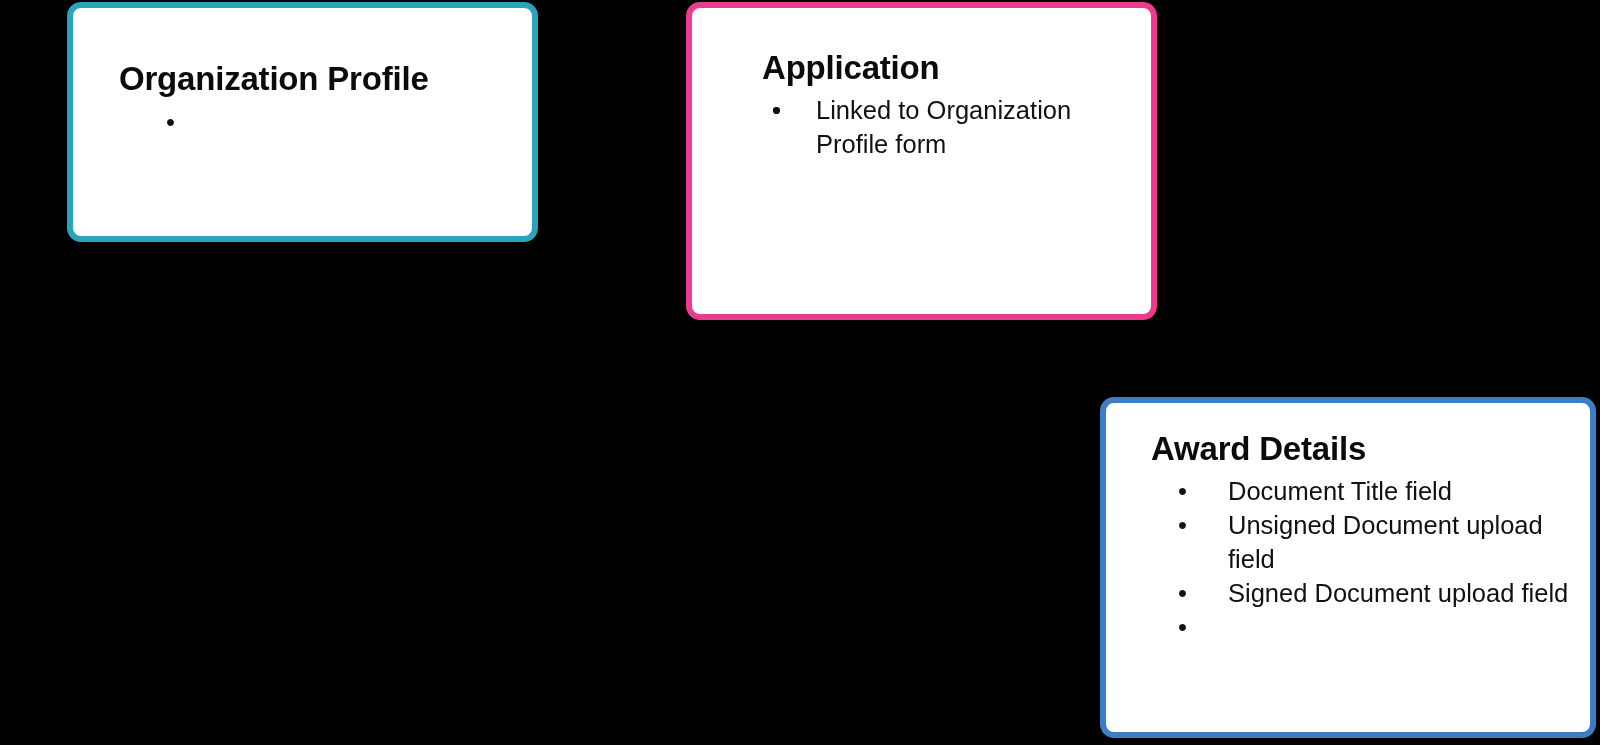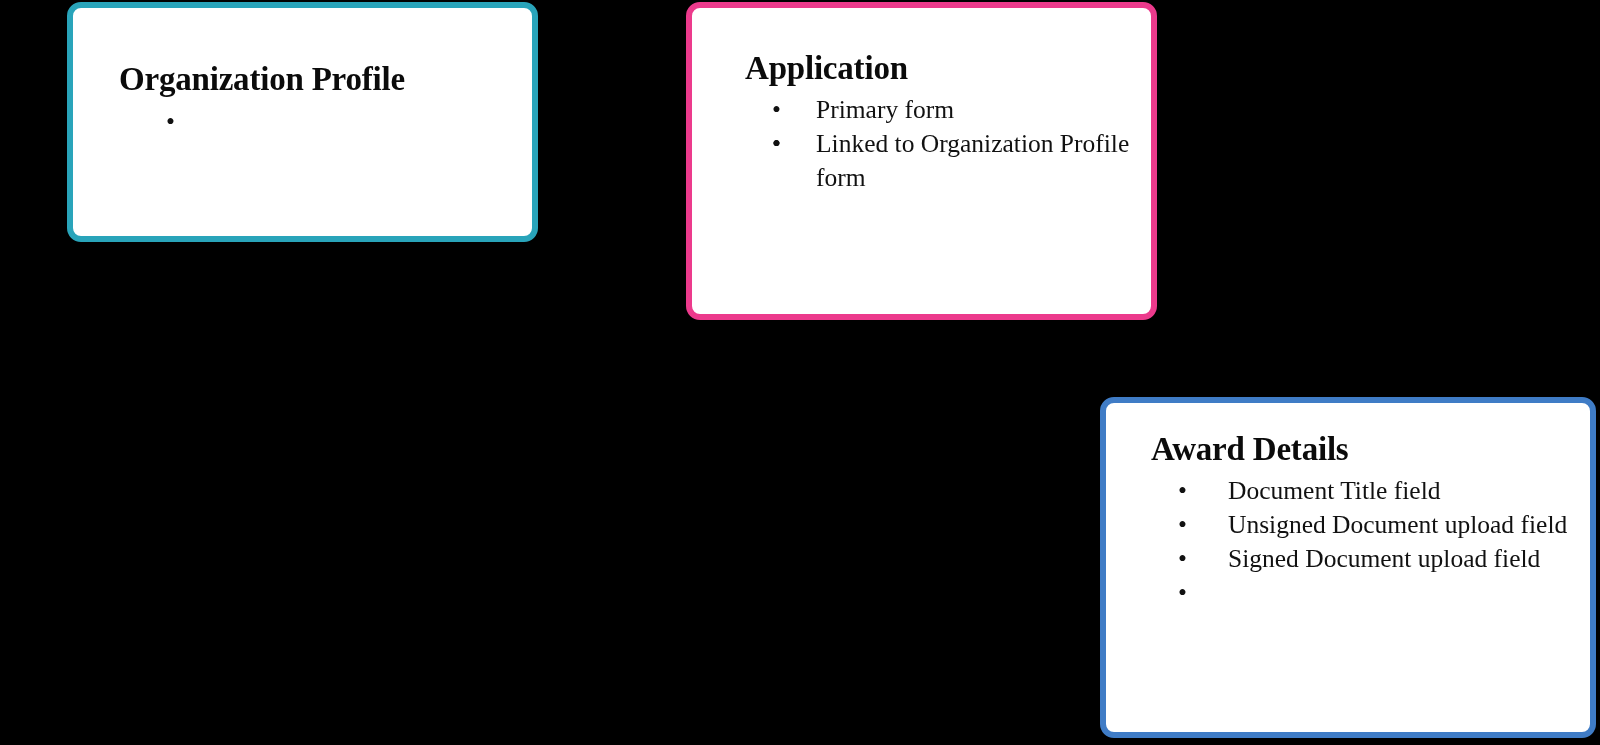--- a/index.html
+++ b/index.html
@@ -22,21 +22,20 @@
     background: #000000;
   }
   .card {
     position: absolute;
     background: #ffffff;
     border-style: solid;
     border-width: 6px;
     border-radius: 14px;
     box-sizing: border-box;
     overflow: hidden;
-    font-family: Liberation Serif, serif;
   }
   .card-title {
     font-weight: bold;
     color: #0b0b0b;
     font-size: 33px;
     line-height: 40px;
     letter-spacing: -0.2px;
     white-space: nowrap;
   }
   .bullet-list {
@@ -87,21 +86,21 @@
 
   
   #card-application {
     left: 686px;
     top: 2px;
     width: 471px;
     height: 318px;
     border-color: #EC3A8C;
   }
   #card-application .card-title {
-    margin: 40px 0 0 53px;
+    margin: 40px 0 0 70px;
   }
   #card-application .bullet-list {
     margin: 5px 0 0 48px;
     width: 400px;
   }
   #card-application .bullet-item {
     padding-left: 76px;
   }
   #card-application .bullet-dot { left: 32px; }
 
@@ -137,21 +136,20 @@
         <span class="bullet-dot">•</span>
       </li>
     </ul>
   </div>
 
   <div class="card" id="card-application" style="border-color: rgb(236, 58, 140);">
     <div class="card-title">Application</div>
     <ul class="bullet-list">
       <li class="bullet-item">
         <span class="bullet-dot">•</span>
-        <span class="bullet-text">Primary form</span>
       </li>
       <li class="bullet-item">
         <span class="bullet-dot">•</span>
       </li>
       <li class="bullet-item">
         <span class="bullet-dot">•</span>
         <span class="bullet-text">Linked to Organization Profile form</span>
       </li>
     </ul>
   </div>

